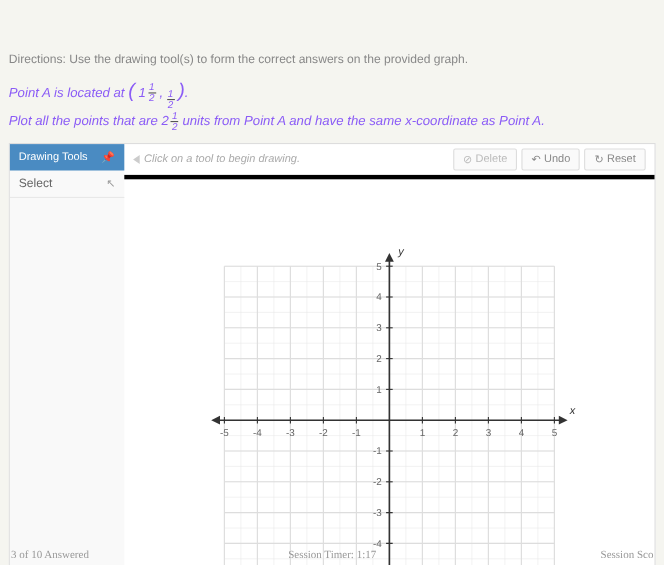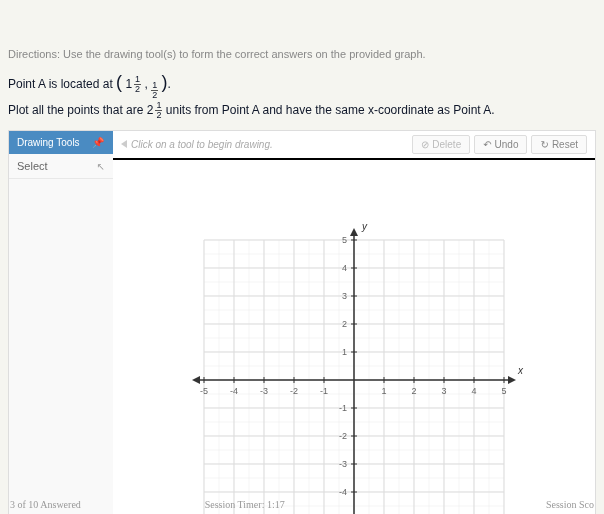--- a/index.html
+++ b/index.html
@@ -1,38 +1,38 @@
 <!DOCTYPE html>
 <html><head>
 <meta charset="utf-8">
 <style>
 * { box-sizing: border-box; margin: 0; padding: 0; }
 body { font-family: Arial, sans-serif; background: #f5f5f0; width: 604px; height: 514px; overflow: hidden; color: #666; position: relative; }
 .directions { font-size: 11px; color: #888; padding: 2px 8px; margin-top: 46px; }
-.problem { padding: 4px 8px 8px; font-size: 12px; color: #0f172a; line-height: 1.8; }
+.problem { padding: 4px 8px 8px; font-size: 12px; color: #8b5cf6; line-height: 1.8; font-style: italic; }
 .mixed { display: inline-flex; align-items: center; gap: 2px; }
 .frac-stack { display: inline-flex; flex-direction: column; align-items: center; font-size: 9px; line-height: 1; }
 .frac-stack .num { border-bottom: 1px solid #555; padding: 0 1px; }
 .paren { font-size: 18px; font-weight: 300; }
 .workspace { display: flex; margin: 0 8px; background: #fff; border: 1px solid #ddd; height: 472px; }
 .tools { width: 104px; background: #f9f9f9; }
 .tools-header { background: #4a8bc2; color: #fff; font-size: 10px; padding: 6px 8px; display: flex; justify-content: space-between; align-items: center; }
 .tool-item { padding: 6px 8px; font-size: 11px; color: #666; border-bottom: 1px solid #e8e8e8; display: flex; justify-content: space-between; align-items: flex-end; cursor: pointer; }
 .tool-icon { font-size: 10px; color: #999; }
 .canvas-area { flex: 1; display: flex; flex-direction: column; }
-.canvas-toolbar { display: flex; padding: 4px 8px; border-bottom: 2px solid #000000; gap: 4px; }
+.canvas-toolbar { display: flex; padding: 4px 8px; border-bottom: 4px solid #000000; gap: 4px; }
 .hint { flex: 1; font-size: 10px; color: #aaa; font-style: italic; display: flex; align-items: center; gap: 4px; }
 .hint-arrow { width: 0; height: 0; border-top: 4px solid transparent; border-bottom: 4px solid transparent; border-right: 6px solid #ccc; }
 .tb-btn { font-size: 10px; color: #888; padding: 3px 8px; border: 1px solid #ddd; background: #fafafa; cursor: pointer; display: flex; align-items: center; gap: 3px; border-radius: 2px; }
 .tb-btn.del { color: #bbb; }
 .graph { flex: 1; display: flex; align-items: center; justify-content: center; }
 svg { display: block; }
 .footer { position: absolute; bottom: 0; left: 0; right: 0; display: flex; justify-content: space-between; padding: 4px 10px; font-size: 10px; color: #999; font-family: Liberation Serif, serif; }
 .footer > div { flex: 1; }
-.footer .center { text-align: left; }
+.footer .center { text-align: center; }
 .footer .right { text-align: right; }
 </style>
 </head>
 <body>
 
 <div class="directions">Directions: Use the drawing tool(s) to form the correct answers on the provided graph.</div>
 
 <div class="problem">
   <div>
     <span>Point A is located at </span>

